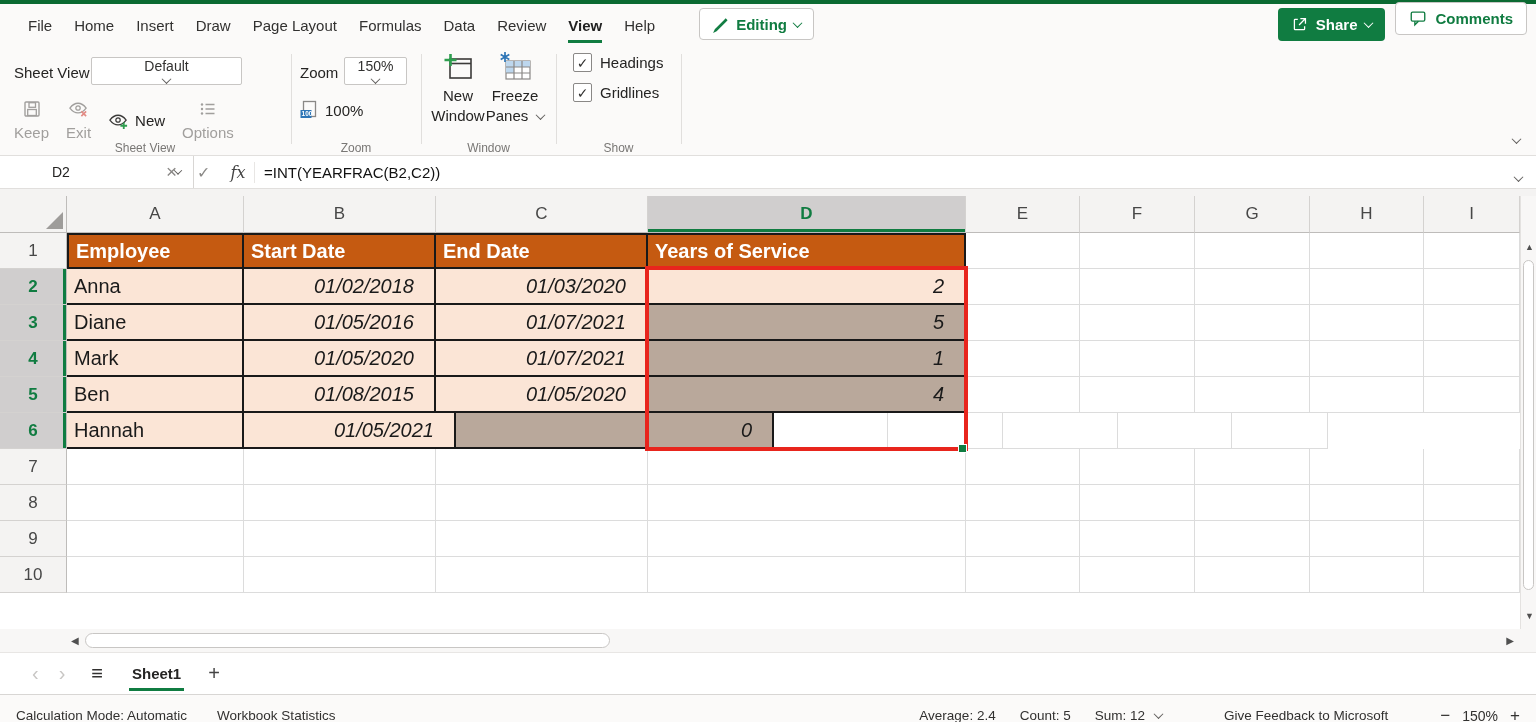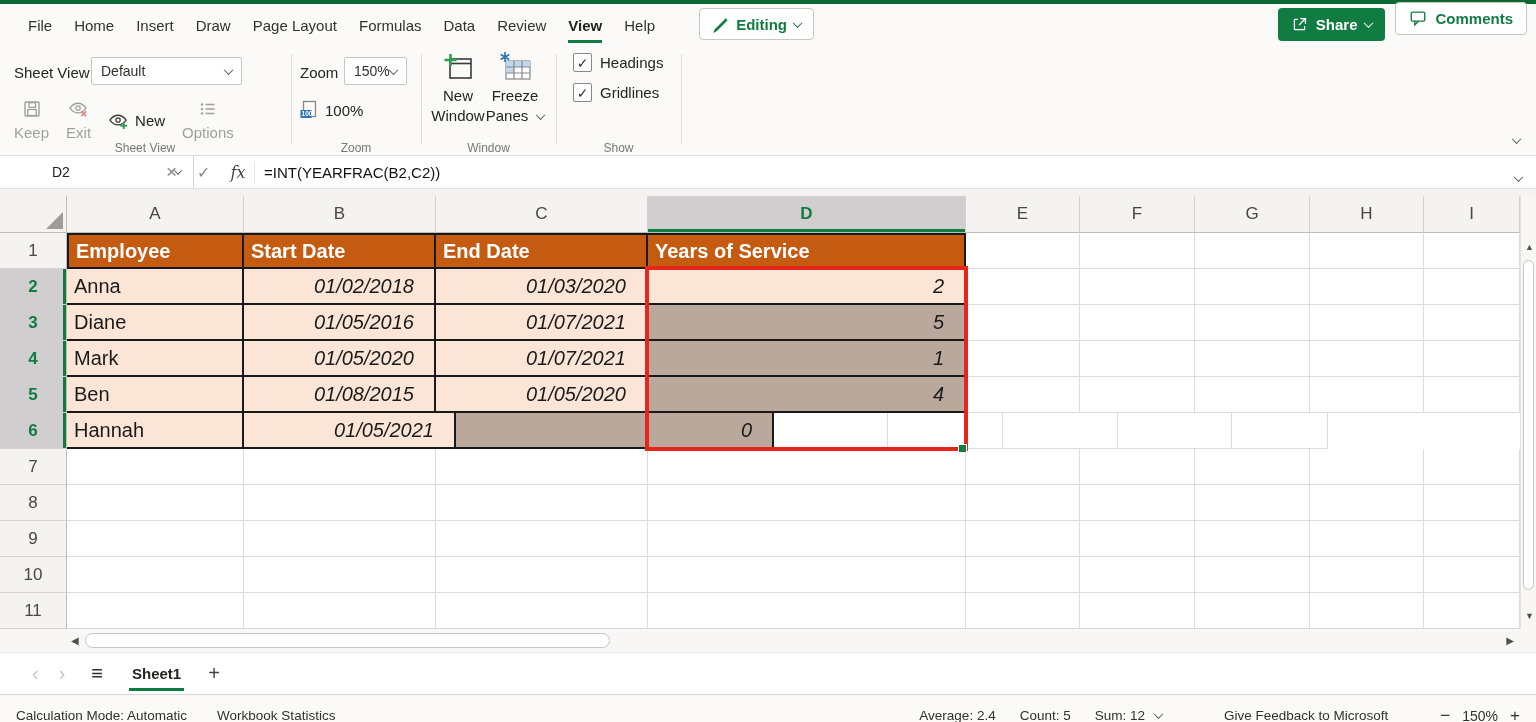--- a/index.html
+++ b/index.html
@@ -22,21 +22,21 @@
   .comments-btn { display:flex; align-items:center; gap:8px; height:33px; padding:0 13px; margin:0 9px 12px 10px;
     background:#fff; border:1px solid #c8c6c4; border-radius:4px; color:#107C41; font-size:15px; font-weight:600; }
 
   .chev { display:inline-block; width:7px; height:7px; border-right:1.7px solid currentColor; border-bottom:1.7px solid currentColor;
     transform:rotate(45deg) translate(-1px,-1px); }
 
   
   .ribbon { position:relative; height:112px; background:#fbfaf9; border-bottom:1px solid #e1dfdd; font-size:15px; color:#252423; }
   .rlabel { position:absolute; top:20px; }
   .dd { position:absolute; top:13px; height:28px; background:#fff; border:1px solid #c8c6c4; border-radius:2px;
-    display:flex; align-items:center; justify-content:space-between; padding:0 9px; font-size:14px; color:#323130; }
+    display:flex; align-items:center; justify-content:space-between; padding:0 9px; font-size:14px; color:#323130;flex-direction:column; }
   .rbtnrow { position:absolute; top:56px; display:flex; align-items:center; gap:17px; }
   .rbtn { display:flex; align-items:center; gap:6px; }
   .rbtn.disabled { color:#A19F9D;flex-direction:column; }
   .caption { position:absolute; top:97px; font-size:12px; color:#797775; text-align:center; }
   .rdiv { position:absolute; top:10px; height:90px; width:1px; background:#e1dfdd; }
   .bigbtn { position:absolute; top:7px; display:flex; flex-direction:column; align-items:center; width:56px; gap:2px; font-size:15px; line-height:18px; text-align:center; color:#252423; }
   .cbrow { position:absolute; display:flex; align-items:center; gap:8px; }
   .cbox { width:19px; height:19px; border:1px solid #8a8886; border-radius:2px; background:#fff; display:flex; align-items:center; justify-content:center;
     font-size:14px; color:#323130; line-height:1; }
   .ribbon-collapse { position:absolute; right:16px; top:86px; color:#605e5c; }
@@ -442,32 +442,20 @@
         <div class="c w-a"></div>
           <div class="c w-b"></div>
           <div class="c w-c"></div>
           <div class="c w-d"></div>
           <div class="c w-e"></div>
           <div class="c w-f"></div>
           <div class="c w-g"></div>
           <div class="c w-h"></div>
           <div class="c w-i"></div>
       </div>
-      <div class="srow">
-        <div class="rh w-r">11</div>
-        <div class="c w-a"></div>
-          <div class="c w-b"></div>
-          <div class="c w-c"></div>
-          <div class="c w-d"></div>
-          <div class="c w-e"></div>
-          <div class="c w-f"></div>
-          <div class="c w-g"></div>
-          <div class="c w-h"></div>
-          <div class="c w-i"></div>
-      </div>
     </div>
 
     <div class="redbox"></div>
     <div class="fillhandle"></div>
 
     <div class="vscroll">
       <span class="sarrow" style="top:46px;">▲</span>
       <span class="vthumb"></span>
       <span class="sarrow" style="bottom:8px;">▼</span>
     </div>

